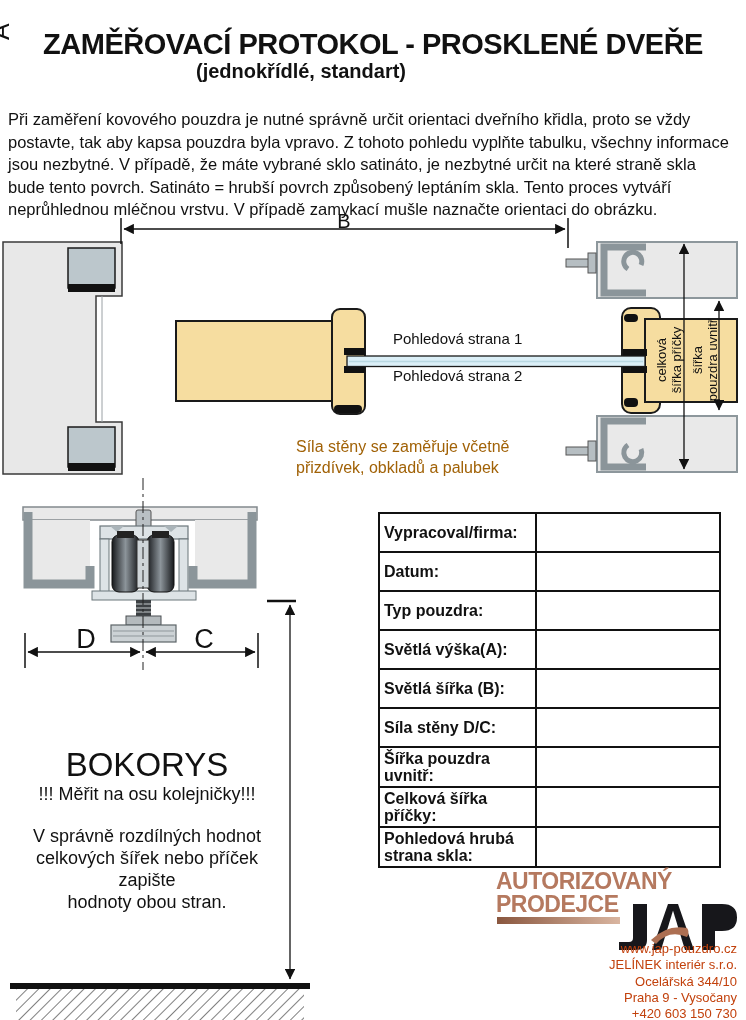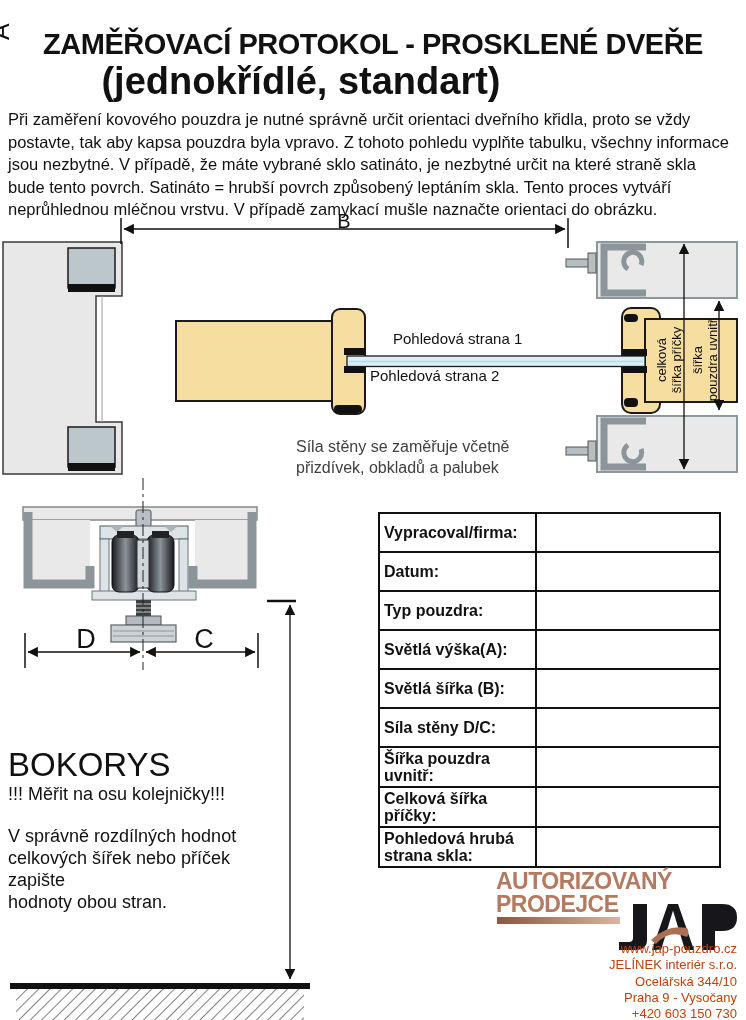--- a/index.html
+++ b/index.html
@@ -1,35 +1,35 @@
 <!DOCTYPE html>
 <html><head>
 <meta charset="utf-8">
 <style>
   html,body{margin:0;padding:0;background:#fff;}
   .page{position:relative;width:746px;height:1020px;background:#fff;overflow:hidden;
         font-family:"Liberation Sans",sans-serif;color:#111;margin-top:20px;}
   .abs{position:absolute;}
   .title1{top:8px;left:0;width:746px;text-align:center;font-size:29px;font-weight:bold;letter-spacing:-0.5px;}
-  .title2{top:40px;left:0;width:602px;text-align:center;font-size:38px;font-weight:bold;}
+  .title2{top:40px;left:0;width:602px;text-align:center;font-size:20px;font-weight:bold;}
   .intro{top:88px;left:8px;width:736px;font-size:16.5px;line-height:22.5px;}
   .intro div{white-space:nowrap;}
   svg.layer{position:absolute;top:0;left:0;width:746px;height:1020px;}
   .lbl{position:absolute;}
   .dimB{left:344px;top:190px;transform:translateX(-50%);font-size:20px;}
   .side1{left:393px;top:310px;font-size:15px;}
-  .side2{left:370px;top:347px;font-size:15px;}
-  .rednote{left:296px;top:416px;font-size:16px;line-height:21px;color:#404040;}
+  .side2{left:393px;top:347px;font-size:15px;}
+  .rednote{left:296px;top:416px;font-size:16px;line-height:21px;color:#a16207;}
   .rot{position:absolute;text-align:center;transform:translate(-50%,-50%) rotate(-90deg);}
   .rot-total{left:669px;top:340px;width:120px;font-size:13px;line-height:15px;}
   .rot-pocket{left:705px;top:340px;width:120px;font-size:13px;line-height:15px;}
   .dimD{left:86px;top:604px;transform:translateX(-50%);font-size:27px;}
   .dimC{left:204px;top:604px;transform:translateX(-50%);font-size:27px;}
   .dimA{left:274px;top:764px;width:40px;font-size:25px;transform:translate(-50%,-50%) rotate(-90deg);}
-  .bokorys{left:8px;top:726px;width:278px;text-align:left;}
+  .bokorys{left:8px;top:726px;width:278px;text-align:center;}
   .bok-title{font-size:33px;line-height:38px;}
   .bok-sub{font-size:18px;line-height:21px;}
   .bok-note{margin-top:20px;font-size:18px;line-height:22px;}
   table.form{position:absolute;left:378px;top:492px;width:343px;border-collapse:collapse;}
   table.form td{border:2px solid #111;padding:2px 4px;height:33px;vertical-align:middle;}
   td.flabel{width:149px;font-weight:bold;font-size:16px;line-height:17px;}
   td.fvalue{width:196px;font-size:16px;}
   .auth{left:496px;font-weight:bold;font-size:23px;letter-spacing:-0.5px;color:#b5795f;}
   .auth1{top:848px;}
   .auth2{top:871px;}

